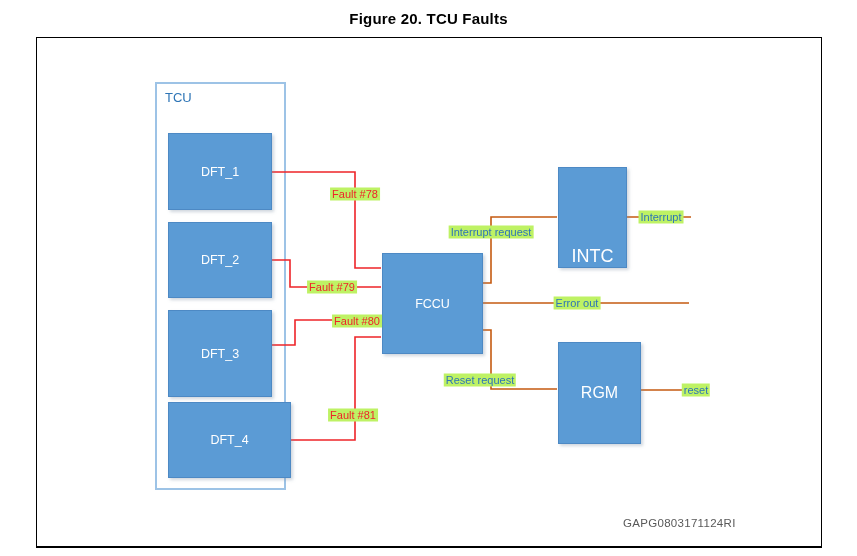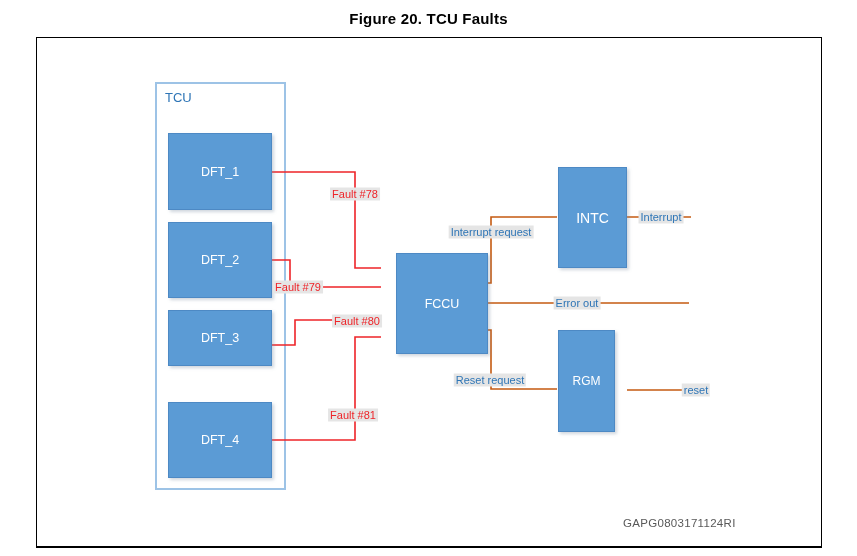--- a/index.html
+++ b/index.html
@@ -20,30 +20,30 @@
   .fig-border{position:absolute;left:36px;top:37px;width:786px;height:511px;
     border:1px solid #000;border-bottom-width:2px;background:#fff;}
   .tcu-container{position:absolute;left:155px;top:82px;width:131px;height:408px;
     border:2px solid var(--container-border);background:#fff;}
   .tcu-label{position:absolute;left:165px;top:90px;font-size:13px;color:var(--label-blue);}
   .block{position:absolute;background:var(--box-blue);border:1px solid var(--box-border);
     color:#fff;display:flex;align-items:center;justify-content:center;font-size:12.5px;
     box-shadow:2px 2px 3px rgba(120,140,160,.35);}
   .dft1{left:168px;top:133px;width:104px;height:77px;}
   .dft2{left:168px;top:222px;width:104px;height:76px;}
-  .dft3{left:168px;top:310px;width:104px;height:56px;}
-  .dft4{left:168px;top:402px;width:104px;height:76px;}
-  .fccu{left:396px;top:253px;width:92px;height:101px;}
-  .intc{left:558px;top:167px;width:69px;height:101px;font-size:14px;}
-  .rgm{left:558px;top:330px;width:57px;height:102px;font-size:12px;}
+  .dft3{left:168px;top:310px;width:104px;height:87px;}
+  .dft4{left:168px;top:402px;width:123px;height:76px;}
+  .fccu{left:382px;top:253px;width:101px;height:101px;}
+  .intc{left:558px;top:167px;width:69px;height:101px;font-size:18px;align-items:flex-end;}
+  .rgm{left:558px;top:342px;width:83px;height:102px;font-size:16px;}
   svg.wires{position:absolute;left:0;top:0;width:857px;height:556px;pointer-events:none;}
   svg.wires path{fill:none;stroke-width:1.6px;}
   svg.wires path.red{stroke:var(--red);}
   svg.wires path.orange{stroke:var(--orange);}
-  .wire-label{position:absolute;transform:translate(-50%,-50%);background:#e5e5e5;
+  .wire-label{position:absolute;transform:translate(-50%,-50%);background:#bef264;
     padding:0 2px;font-size:11px;white-space:nowrap;line-height:13px;}
   .wire-label.red{color:var(--red);}
   .wire-label.blue{color:var(--label-blue);}
   .code-text{position:absolute;left:580px;top:517px;font-size:11.5px;color:var(--code-gray);
     letter-spacing:.3px;margin-left:43px;}
 </style>
 </head>
 <body>
 
 <div class="canvas">
@@ -91,25 +91,25 @@
     <span>FCCU</span>
   </div>
   <div class="block intc">
     <span>INTC</span>
   </div>
   <div class="block rgm">
     <span>RGM</span>
   </div>
 
   <div class="wire-label red" style="left:355px;top:194px;">Fault #78</div>
-  <div class="wire-label red" style="left:298px;top:287px;">Fault #79</div>
+  <div class="wire-label red" style="left:332px;top:287px;">Fault #79</div>
   <div class="wire-label red" style="left:314px;top:321px;margin-left:43px;">Fault #80</div>
   <div class="wire-label red" style="left:353px;top:415px;">Fault #81</div>
 
   <div class="wire-label blue" style="left:491px;top:232px;text-align:center;">Interrupt request</div>
   <div class="wire-label blue" style="left:661px;top:217px;">Interrupt</div>
   <div class="wire-label blue" style="left:577px;top:303px;">Error out</div>
-  <div class="wire-label blue" style="left:490px;top:380px;">Reset request</div>
+  <div class="wire-label blue" style="left:480px;top:380px;">Reset request</div>
   <div class="wire-label blue" style="left:660px;top:390px;margin-left:36px;">reset</div>
 
   <div class="code-text">GAPG0803171124RI</div>
 
 </div>
 
 </body></html>

